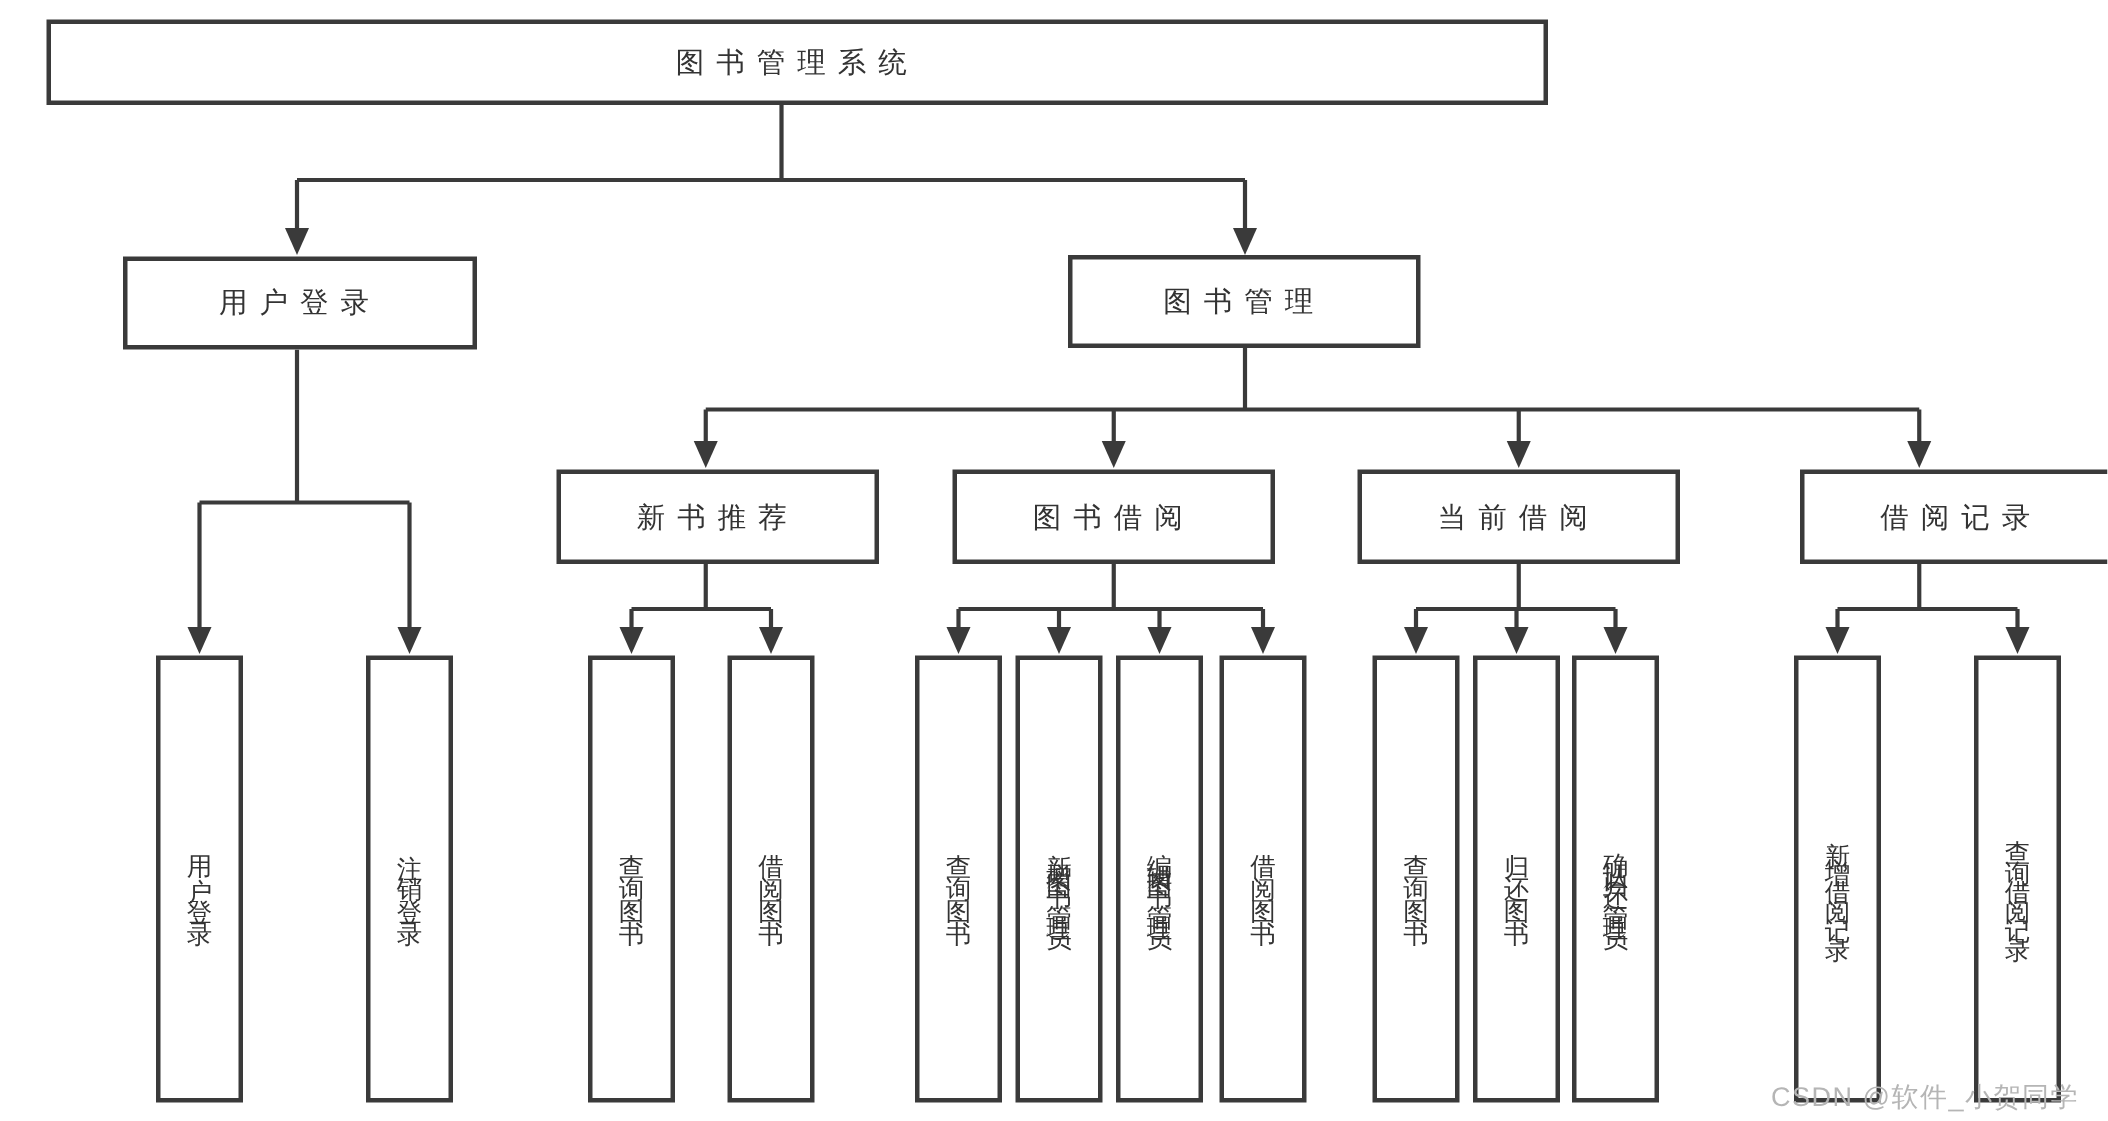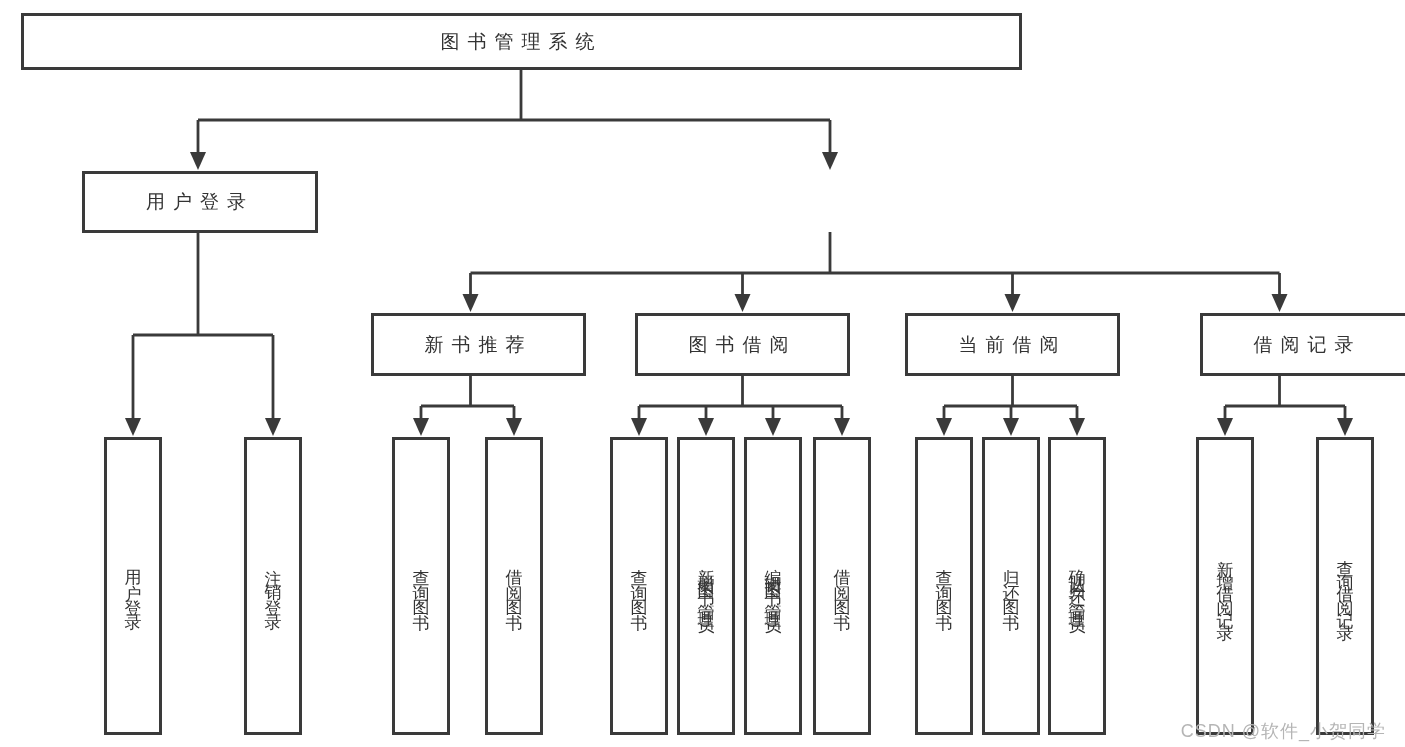--- a/index.html
+++ b/index.html
@@ -47,21 +47,21 @@
     writing-mode: vertical-rl;
     text-orientation: mixed;
     font-size: 17px;
     letter-spacing: 15px;
     white-space: nowrap;
   }
   .leaf.med .lbl  { letter-spacing: 13px; }
   .leaf.long .lbl { letter-spacing: 7px; }
 
   
-  .root-box   { left: 21px;   top: 13px;  width: 1001px; height: 57px; }
+  .root-box   { left: 31px;   top: 13px;  width: 1001px; height: 57px; }
   .l2-a       { left: 82px;   top: 171px; width: 236px;  height: 62px; }
   .l2-b       { left: 712px;  top: 170px; width: 235px;  height: 62px; }
   .l3         { top: 313px; height: 63px; width: 215px; }
   .l3-a       { left: 371px; }
   .l3-b       { left: 635px; }
   .l3-c       { left: 905px; }
   .l3-d       { left: 1200px; text-align: center; }
   .leaf       { top: 437px; height: 298px; width: 58px; }
   .lf-login   { left: 104px; }
   .lf-logout  { left: 244px; }
@@ -155,20 +155,23 @@
       <polygon points="1345,436 1337,418 1353,418"></polygon>
   </svg>
 
   <div class="node root-box">
     <span class="lbl">图书管理系统</span>
   </div>
 
   <div class="node l2-a">
     <span class="lbl">用户登录</span>
   </div>
+  <div class="node l2-b">
+    <span class="lbl">图书管理</span>
+  </div>
 
   <div class="node l3 l3-a">
     <span class="lbl">新书推荐</span>
   </div>
   <div class="node l3 l3-b">
     <span class="lbl">图书借阅</span>
   </div>
   <div class="node l3 l3-c">
     <span class="lbl">当前借阅</span>
   </div>

